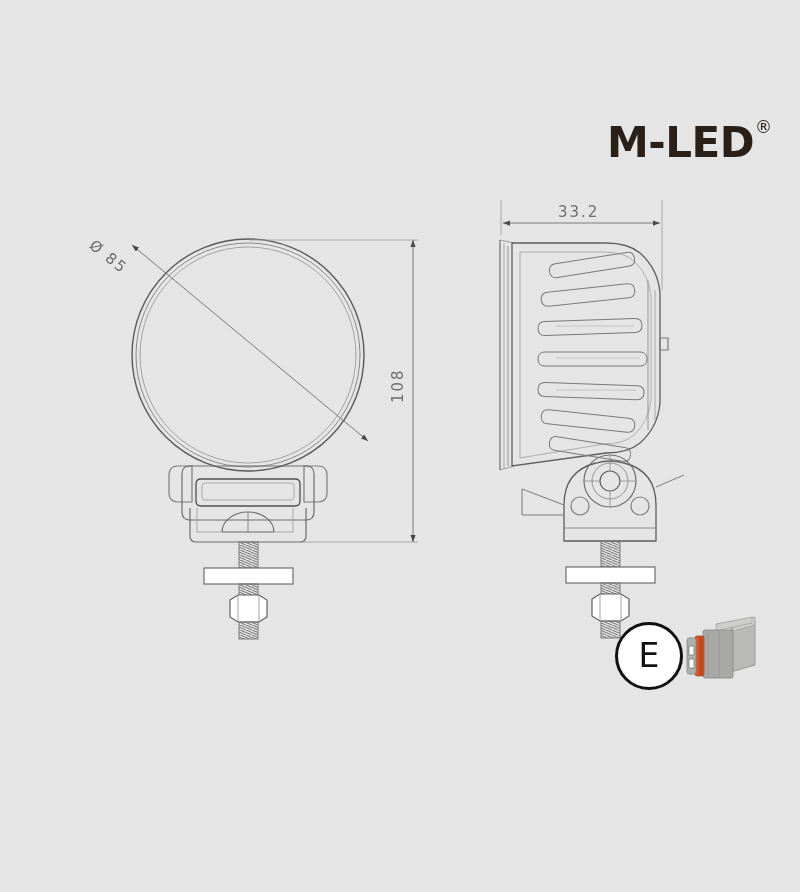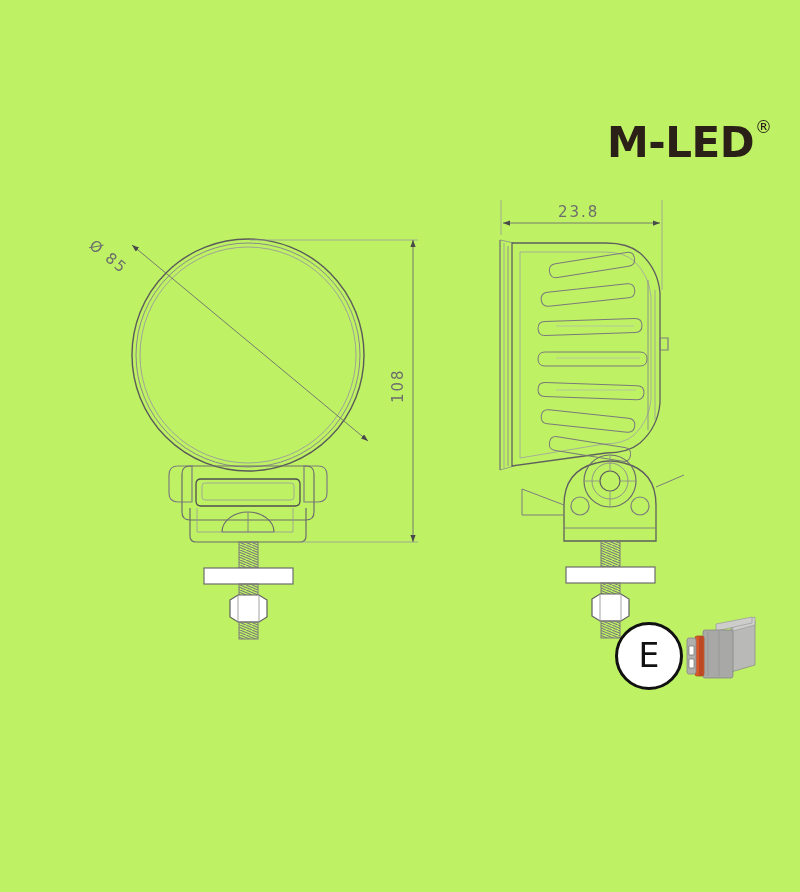--- a/index.html
+++ b/index.html
@@ -15,21 +15,21 @@
     overflow: hidden;
     font-family: "Liberation Sans", sans-serif;
     background: #ffffff;
   }
 
   .sheet {
     position: absolute;
     left: 0; top: 0;
     width: 800px;
     height: 892px;
-    background: #bef264;
+    background: #e5e5e5;
     text-align: center;
   }
 
   
   .brand {
     position: absolute;
     right: 28px;
     top: 122px;
     display: flex;
     align-items: flex-start;
@@ -281,19 +281,19 @@
 
       <path d="M689,646 l5,0 l0,9 l-5,0 z" fill="#ffffff" stroke="#6f6f6d" stroke-width="0.7"></path>
       <path d="M689,659 l5,0 l0,9 l-5,0 z" fill="#ffffff" stroke="#6f6f6d" stroke-width="0.7"></path>
 
       <path d="M708,632 l0,44 M719,631 l0,45" stroke="#949492" stroke-width="0.7" fill="none"></path>
     </g>
   </svg>
 
   <div class="dim-label dim-diameter">Ø 85</div>
   <div class="dim-label dim-height">108</div>
-  <div class="dim-label dim-width">23.8</div>
+  <div class="dim-label dim-width">33.2</div>
 
   <div class="emark">
     <span class="emark-letter">E</span>
   </div>
 
 </div>
 
 </body></html>

